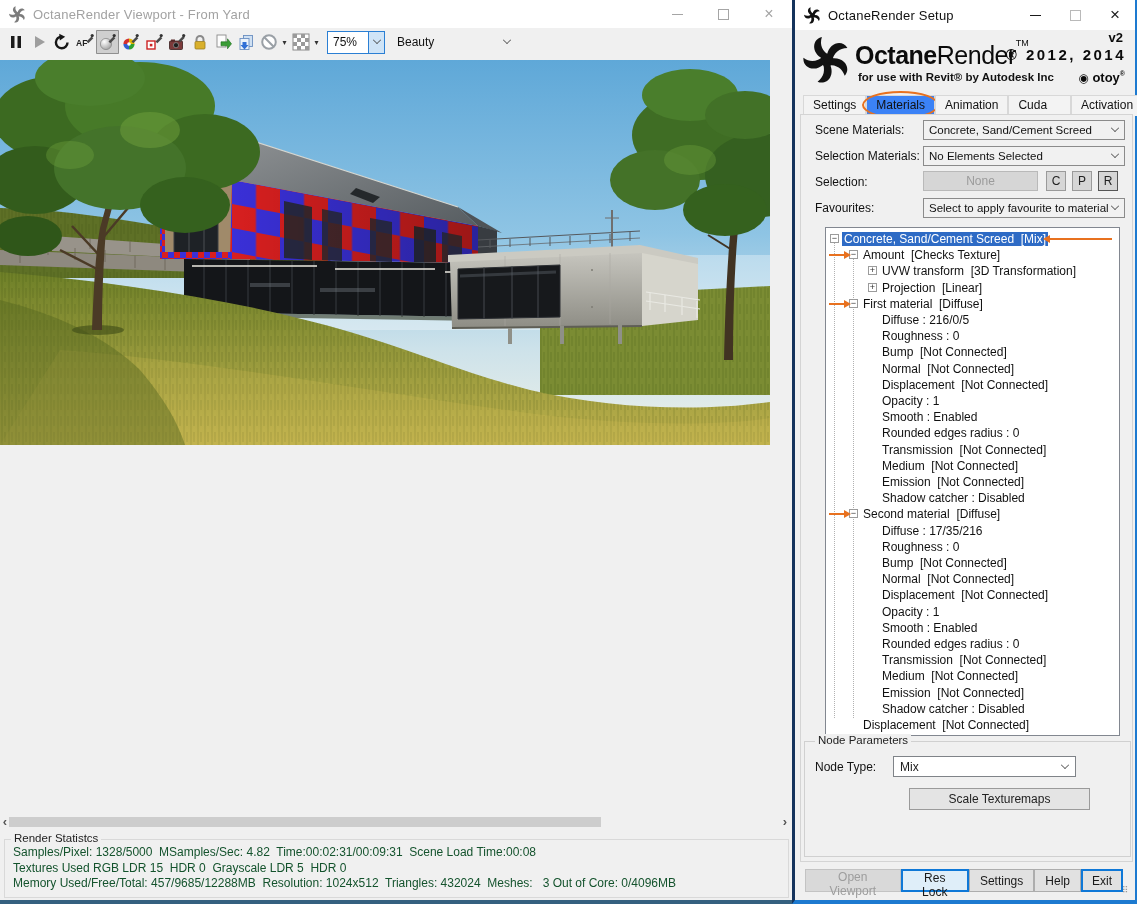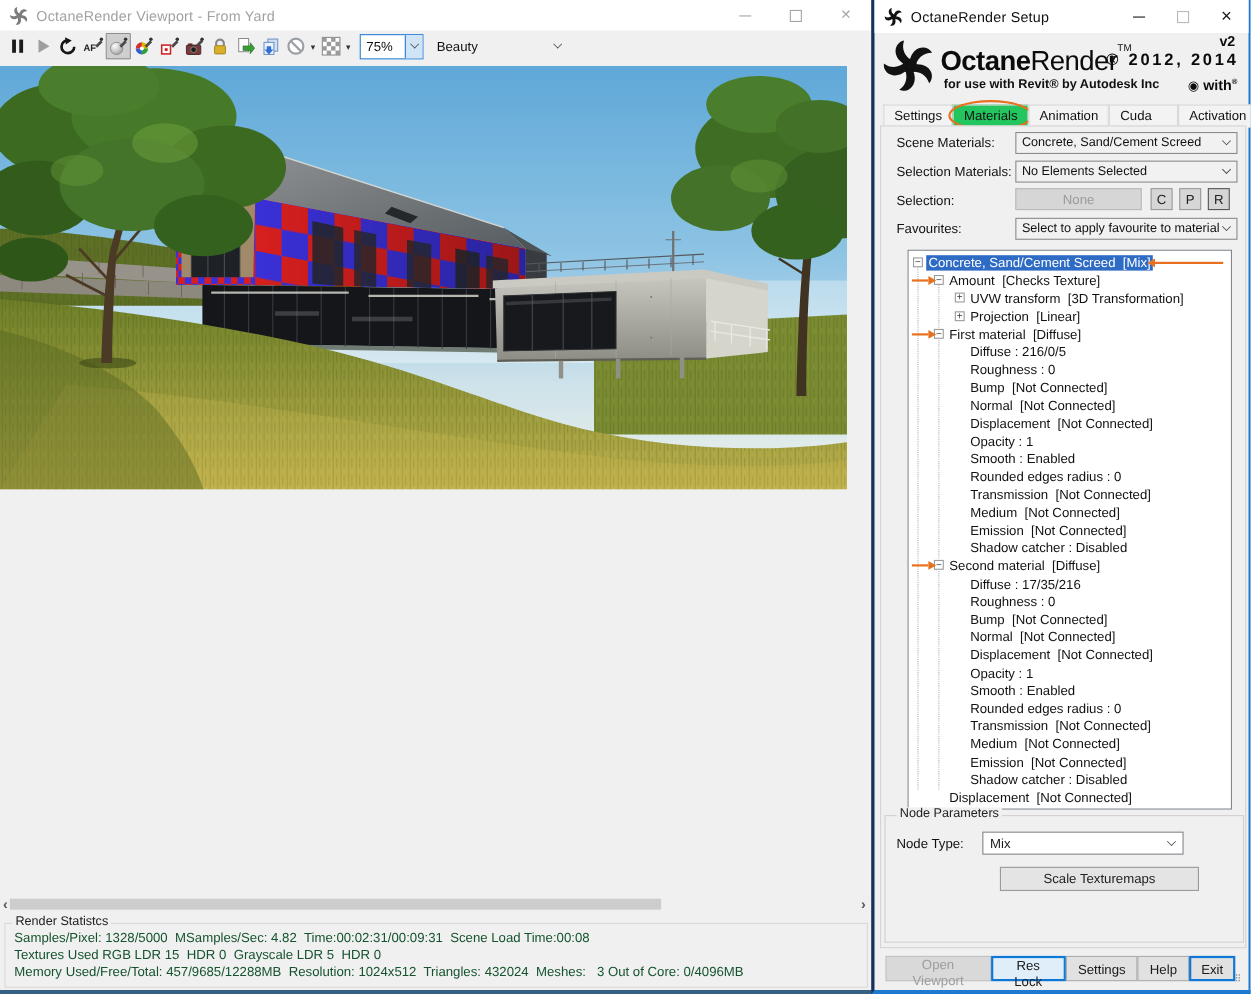--- a/index.html
+++ b/index.html
@@ -59,21 +59,21 @@
   .brandsub{position:absolute;left:63px;top:41px;font-size:11.5px;font-weight:bold;color:#111;}
   .ver{position:absolute;right:12px;top:0px;font-size:13px;font-weight:bold;color:#0b0b0b;margin-left:25px;}
   .copyr{position:absolute;right:9px;top:16px;font-size:15px;font-weight:bold;letter-spacing:2.5px;color:#0b0b0b;}
   .otoy{position:absolute;right:10px;top:40px;font-size:13px;font-weight:bold;color:#0b0b0b;}
   .otoy .oeye{font-size:12px;}
   .otoy sup{font-size:7px;vertical-align:6px;}
 
   .tabs{position:absolute;left:8px;top:95px;height:20px;display:flex;}
   .tab{padding:2px 9px 0 9px;height:18px;font-size:12px;color:#111;background:#f3f3f3;
        border:1px solid #d8d8d8;border-bottom:none;position:relative;}
-  .tab.active{background:#22c55e;}
+  .tab.active{background:#3b82f6;}
   .tab.circled::after{content:"";position:absolute;left:-5px;right:-5px;top:-5px;bottom:-3px;
        border:2.5px solid var(--orange);border-radius:50%;pointer-events:none;}
 
   .panel{position:absolute;left:5px;top:114px;width:333px;height:748px;border:1px solid #d4d4d4;background:#f0f0f0;box-sizing:border-box;}
   .frmlabel{position:absolute;left:14px;font-size:12px;color:#111;}
   .combo{position:absolute;left:122px;width:202px;height:20px;border:1px solid #8b8b8b;background:#f1f1f1;
          display:flex;align-items:center;box-sizing:border-box;}
   .combo .cval{flex:1;padding-left:5px;font-size:11.5px;color:#111;white-space:nowrap;overflow:hidden;}
   .combo .chev{margin-right:5px;flex:0 0 auto;}
   .btn{border:1px solid #9a9a9a;background:#d6d6d6;font-size:12px;color:#222;
@@ -431,21 +431,21 @@
     </div>
 
     <div class="brand">
       <svg class="bigicon">
           <use href="#pinw"></use>
         </svg>
       <div class="brandline"><span class="b1">Octane</span><span>Render</span><sup>TM</sup></div>
       <div class="brandsub">for use with Revit® by Autodesk Inc</div>
       <div class="ver">v2</div>
       <div class="copyr">® 2012, 2014</div>
-      <div class="otoy"><span class="oeye">◉</span> <span>with</span><sup>®</sup></div>
+      <div class="otoy"><span class="oeye">◉</span> <span>otoy</span><sup>®</sup></div>
     </div>
 
     <div class="tabs" id="tabs">
         <span class="tab">Settings</span>
         <span class="tab active circled">Materials</span>
         <span class="tab">Animation</span>
         <span class="tab">Cuda Devices</span>
         <span class="tab">Activation</span>
       </div>
 

